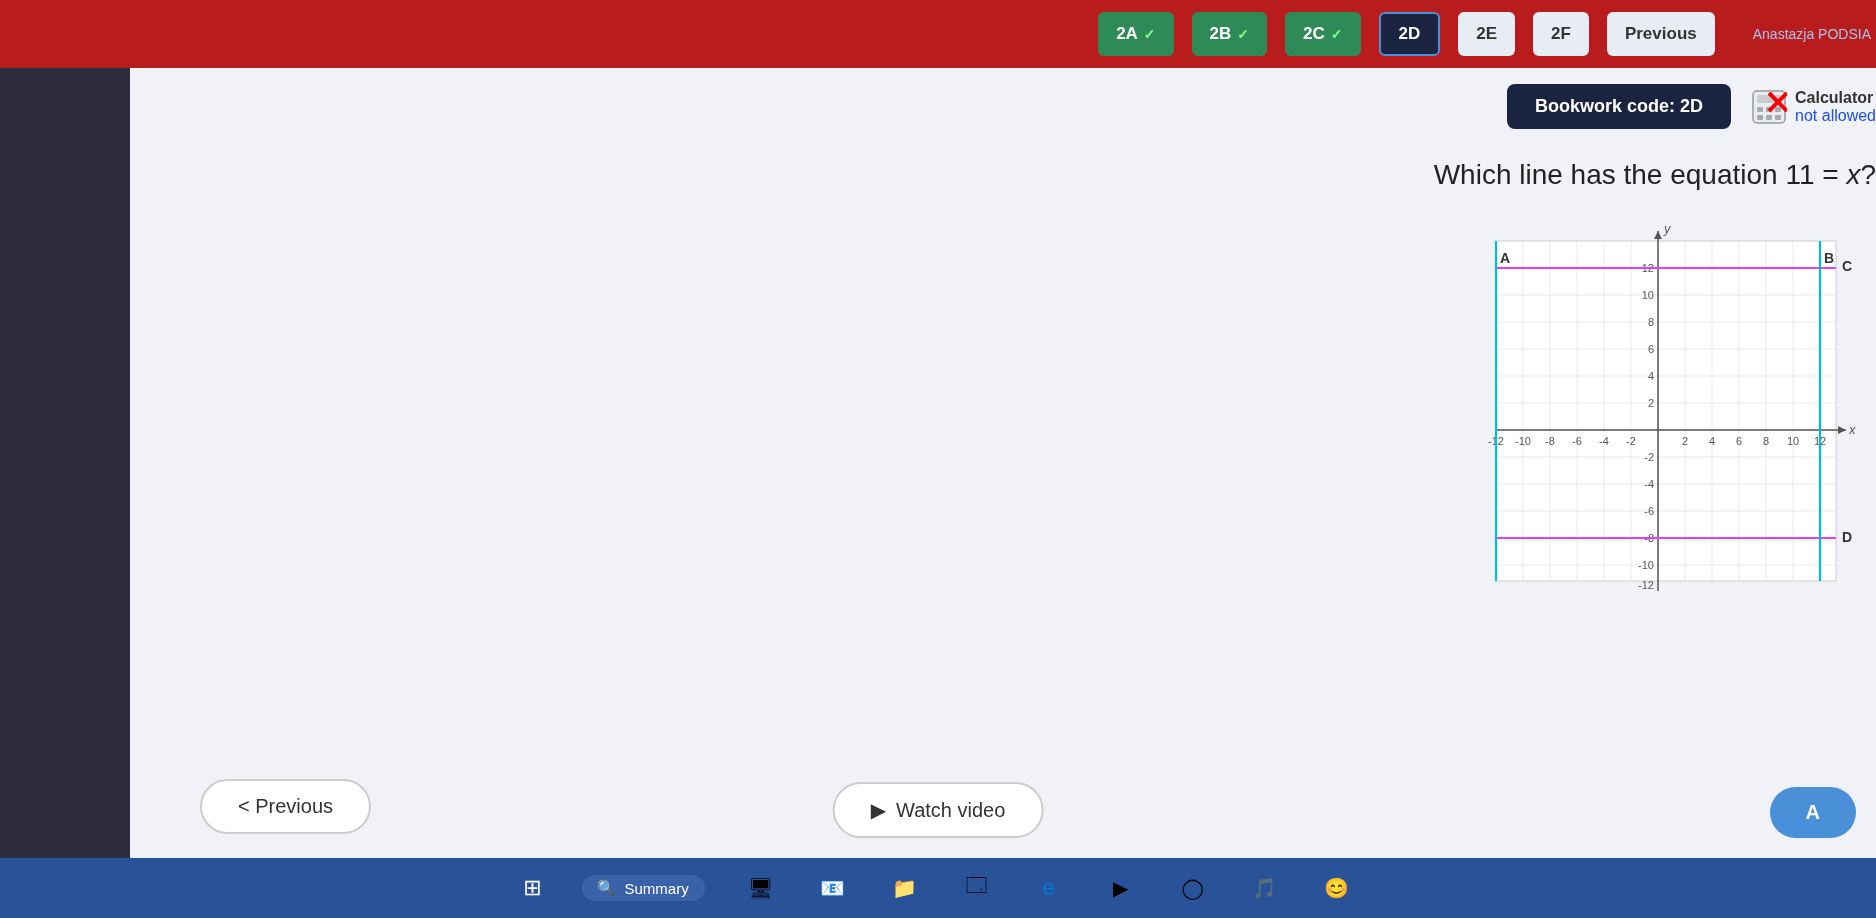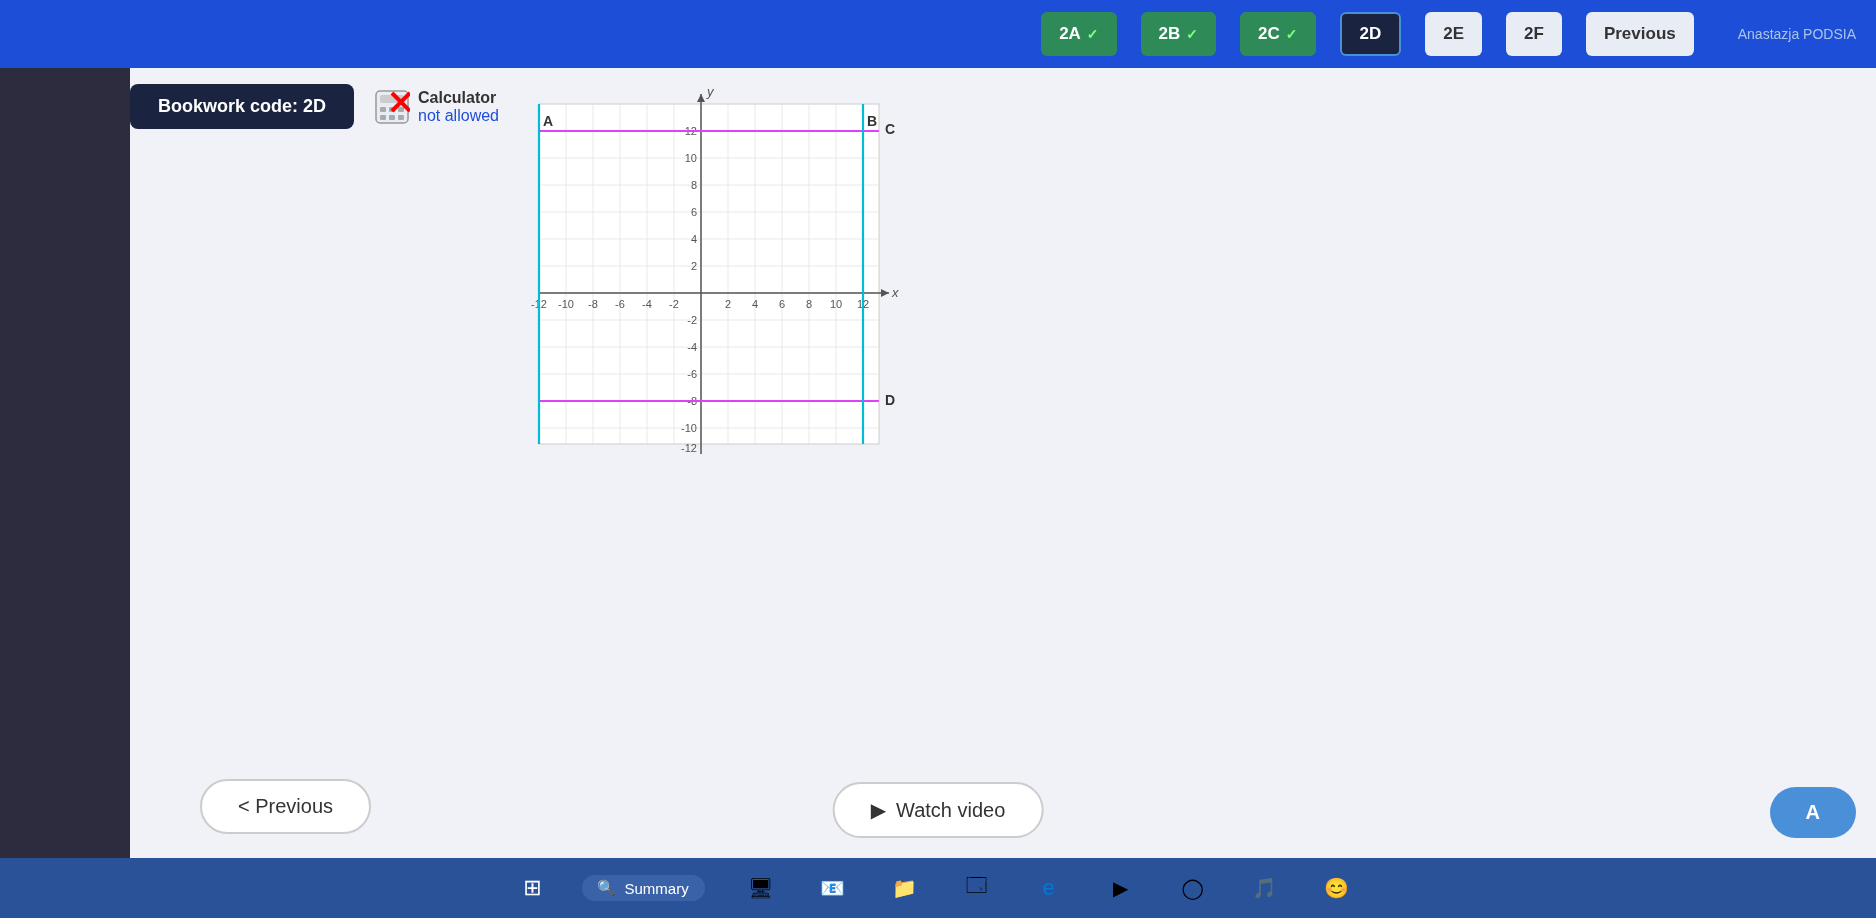--- a/index.html
+++ b/index.html
@@ -19,26 +19,26 @@
       width: 130px;
       height: 918px;
       background: #2c2c3e;
     }
 
     
     .top-bar {
       position: absolute;
       top: 0; left: 0; right: 0;
       height: 68px;
-      background: #1d4ed8;
+      background: #b91c1c;
       display: flex;
       align-items: center;
       justify-content: flex-end;
-      padding-right: 20px;
-      gap: 24px;
+      padding-right: 5px;
+      gap: 18px;
     }
 
     .tab-btn {
       height: 44px;
       padding: 0 18px;
       border-radius: 6px;
       border: none;
       cursor: pointer;
       font-size: 17px;
       font-weight: 600;
@@ -82,22 +82,22 @@
 
     
     .main-content {
       position: absolute;
       top: 68px;
       left: 130px;
       right: 0;
       bottom: 60px;
       background: #f0f2f7;
       display: flex;
-      flex-direction: row;
-      align-items: flex-start;
+      flex-direction: column;
+      align-items: flex-end;
       padding-top: 16px;
     }
 
     
     .bookwork-row {
       display: flex;
       align-items: center;
       gap: 20px;
       margin-bottom: 30px;
     }
@@ -288,20 +288,23 @@
           <line x1="36" y1="4" x2="18" y2="22" stroke="red" stroke-width="4"></line>
         </svg>
       </div>
       <div>
         <div style="font-weight:600; font-size:16px;">Calculator</div>
         <div style="font-size:16px; color:#1d4ed8;">not allowed</div>
       </div>
     </div>
   </div>
 
+  <div class="question-text">
+    Which line has the equation 11 = <em>x</em>?
+  </div>
 
   <div class="graph-svg-wrap">
     <svg width="420" height="400" viewBox="0 0 420 400" xmlns="http://www.w3.org/2000/svg">
 
       <rect x="40" y="20" width="340" height="340" fill="white" stroke="#ccc" stroke-width="1"></rect>
 
       <g stroke="#e0e0e0" stroke-width="0.7">
         <line x1="67" y1="20" x2="67" y2="360"></line>
         <line x1="94" y1="20" x2="94" y2="360"></line>
         <line x1="121" y1="20" x2="121" y2="360"></line>

